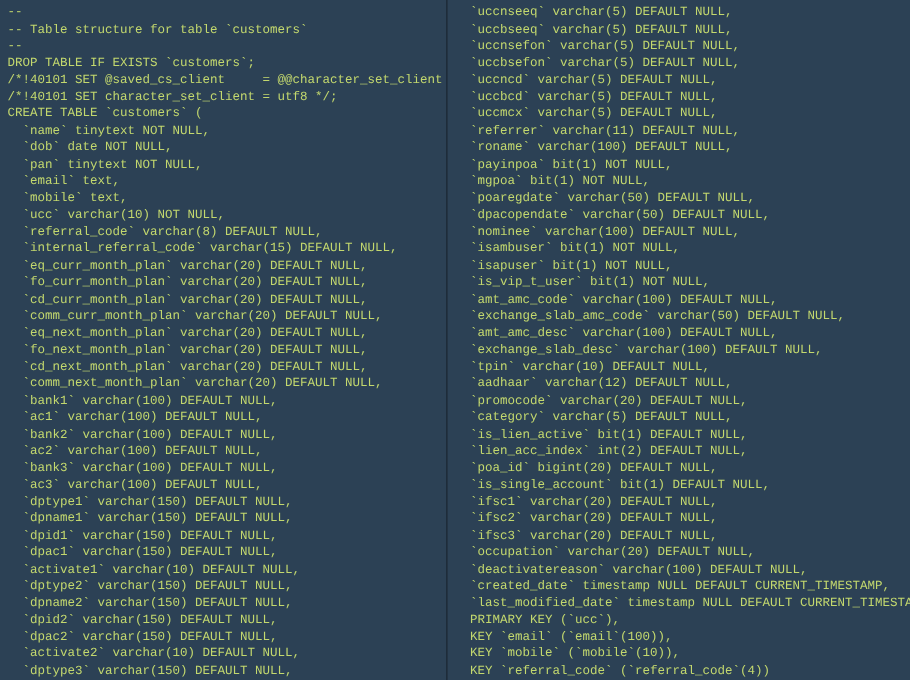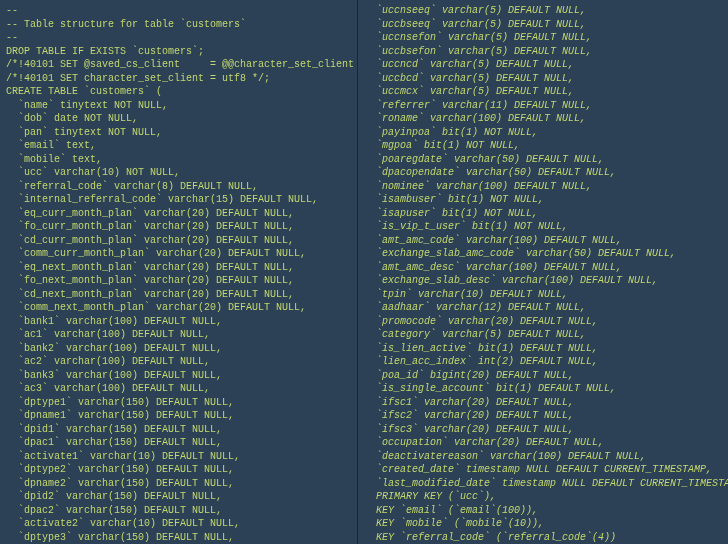--- a/index.html
+++ b/index.html
@@ -13,20 +13,20 @@
       height: 544px;
       overflow: hidden;
       display: flex;
     }
     .col {
       padding: 4px 6px;
       white-space: pre;
       overflow: hidden;
     }
     .left { width: 358px; border-right: 1px solid #1a2632; }
-    .right { flex: 1; font-style: italic; }
+    .right { flex: 1; }
     .line { display: block; }
   </style>
 </head>
 <body>
 
 <div class="col left"><span class="line">--</span><span class="line">-- Table structure for table `customers`</span><span class="line">--</span><span class="line"></span><span class="line">DROP TABLE IF EXISTS `customers`;</span><span class="line">/*!40101 SET @saved_cs_client     = @@character_set_client */;</span><span class="line">/*!40101 SET character_set_client = utf8 */;</span><span class="line">CREATE TABLE `customers` (</span><span class="line">  `name` tinytext NOT NULL,</span><span class="line">  `dob` date NOT NULL,</span><span class="line">  `pan` tinytext NOT NULL,</span><span class="line">  `email` text,</span><span class="line">  `mobile` text,</span><span class="line">  `ucc` varchar(10) NOT NULL,</span><span class="line">  `referral_code` varchar(8) DEFAULT NULL,</span><span class="line">  `internal_referral_code` varchar(15) DEFAULT NULL,</span><span class="line">  `eq_curr_month_plan` varchar(20) DEFAULT NULL,</span><span class="line">  `fo_curr_month_plan` varchar(20) DEFAULT NULL,</span><span class="line">  `cd_curr_month_plan` varchar(20) DEFAULT NULL,</span><span class="line">  `comm_curr_month_plan` varchar(20) DEFAULT NULL,</span><span class="line">  `eq_next_month_plan` varchar(20) DEFAULT NULL,</span><span class="line">  `fo_next_month_plan` varchar(20) DEFAULT NULL,</span><span class="line">  `cd_next_month_plan` varchar(20) DEFAULT NULL,</span><span class="line">  `comm_next_month_plan` varchar(20) DEFAULT NULL,</span><span class="line">  `bank1` varchar(100) DEFAULT NULL,</span><span class="line">  `ac1` varchar(100) DEFAULT NULL,</span><span class="line">  `bank2` varchar(100) DEFAULT NULL,</span><span class="line">  `ac2` varchar(100) DEFAULT NULL,</span><span class="line">  `bank3` varchar(100) DEFAULT NULL,</span><span class="line">  `ac3` varchar(100) DEFAULT NULL,</span><span class="line">  `dptype1` varchar(150) DEFAULT NULL,</span><span class="line">  `dpname1` varchar(150) DEFAULT NULL,</span><span class="line">  `dpid1` varchar(150) DEFAULT NULL,</span><span class="line">  `dpac1` varchar(150) DEFAULT NULL,</span><span class="line">  `activate1` varchar(10) DEFAULT NULL,</span><span class="line">  `dptype2` varchar(150) DEFAULT NULL,</span><span class="line">  `dpname2` varchar(150) DEFAULT NULL,</span><span class="line">  `dpid2` varchar(150) DEFAULT NULL,</span><span class="line">  `dpac2` varchar(150) DEFAULT NULL,</span><span class="line">  `activate2` varchar(10) DEFAULT NULL,</span><span class="line">  `dptype3` varchar(150) DEFAULT NULL,</span></div>
 <div class="col right"><span class="line">  `uccnseeq` varchar(5) DEFAULT NULL,</span><span class="line">  `uccbseeq` varchar(5) DEFAULT NULL,</span><span class="line">  `uccnsefon` varchar(5) DEFAULT NULL,</span><span class="line">  `uccbsefon` varchar(5) DEFAULT NULL,</span><span class="line">  `uccncd` varchar(5) DEFAULT NULL,</span><span class="line">  `uccbcd` varchar(5) DEFAULT NULL,</span><span class="line">  `uccmcx` varchar(5) DEFAULT NULL,</span><span class="line">  `referrer` varchar(11) DEFAULT NULL,</span><span class="line">  `roname` varchar(100) DEFAULT NULL,</span><span class="line">  `payinpoa` bit(1) NOT NULL,</span><span class="line">  `mgpoa` bit(1) NOT NULL,</span><span class="line">  `poaregdate` varchar(50) DEFAULT NULL,</span><span class="line">  `dpacopendate` varchar(50) DEFAULT NULL,</span><span class="line">  `nominee` varchar(100) DEFAULT NULL,</span><span class="line">  `isambuser` bit(1) NOT NULL,</span><span class="line">  `isapuser` bit(1) NOT NULL,</span><span class="line">  `is_vip_t_user` bit(1) NOT NULL,</span><span class="line">  `amt_amc_code` varchar(100) DEFAULT NULL,</span><span class="line">  `exchange_slab_amc_code` varchar(50) DEFAULT NULL,</span><span class="line">  `amt_amc_desc` varchar(100) DEFAULT NULL,</span><span class="line">  `exchange_slab_desc` varchar(100) DEFAULT NULL,</span><span class="line">  `tpin` varchar(10) DEFAULT NULL,</span><span class="line">  `aadhaar` varchar(12) DEFAULT NULL,</span><span class="line">  `promocode` varchar(20) DEFAULT NULL,</span><span class="line">  `category` varchar(5) DEFAULT NULL,</span><span class="line">  `is_lien_active` bit(1) DEFAULT NULL,</span><span class="line">  `lien_acc_index` int(2) DEFAULT NULL,</span><span class="line">  `poa_id` bigint(20) DEFAULT NULL,</span><span class="line">  `is_single_account` bit(1) DEFAULT NULL,</span><span class="line">  `ifsc1` varchar(20) DEFAULT NULL,</span><span class="line">  `ifsc2` varchar(20) DEFAULT NULL,</span><span class="line">  `ifsc3` varchar(20) DEFAULT NULL,</span><span class="line">  `occupation` varchar(20) DEFAULT NULL,</span><span class="line">  `deactivatereason` varchar(100) DEFAULT NULL,</span><span class="line">  `created_date` timestamp NULL DEFAULT CURRENT_TIMESTAMP,</span><span class="line">  `last_modified_date` timestamp NULL DEFAULT CURRENT_TIMESTAMP ON UPDATE CURREN</span><span class="line">  PRIMARY KEY (`ucc`),</span><span class="line">  KEY `email` (`email`(100)),</span><span class="line">  KEY `mobile` (`mobile`(10)),</span><span class="line">  KEY `referral_code` (`referral_code`(4))</span></div>
 
 </body></html>

